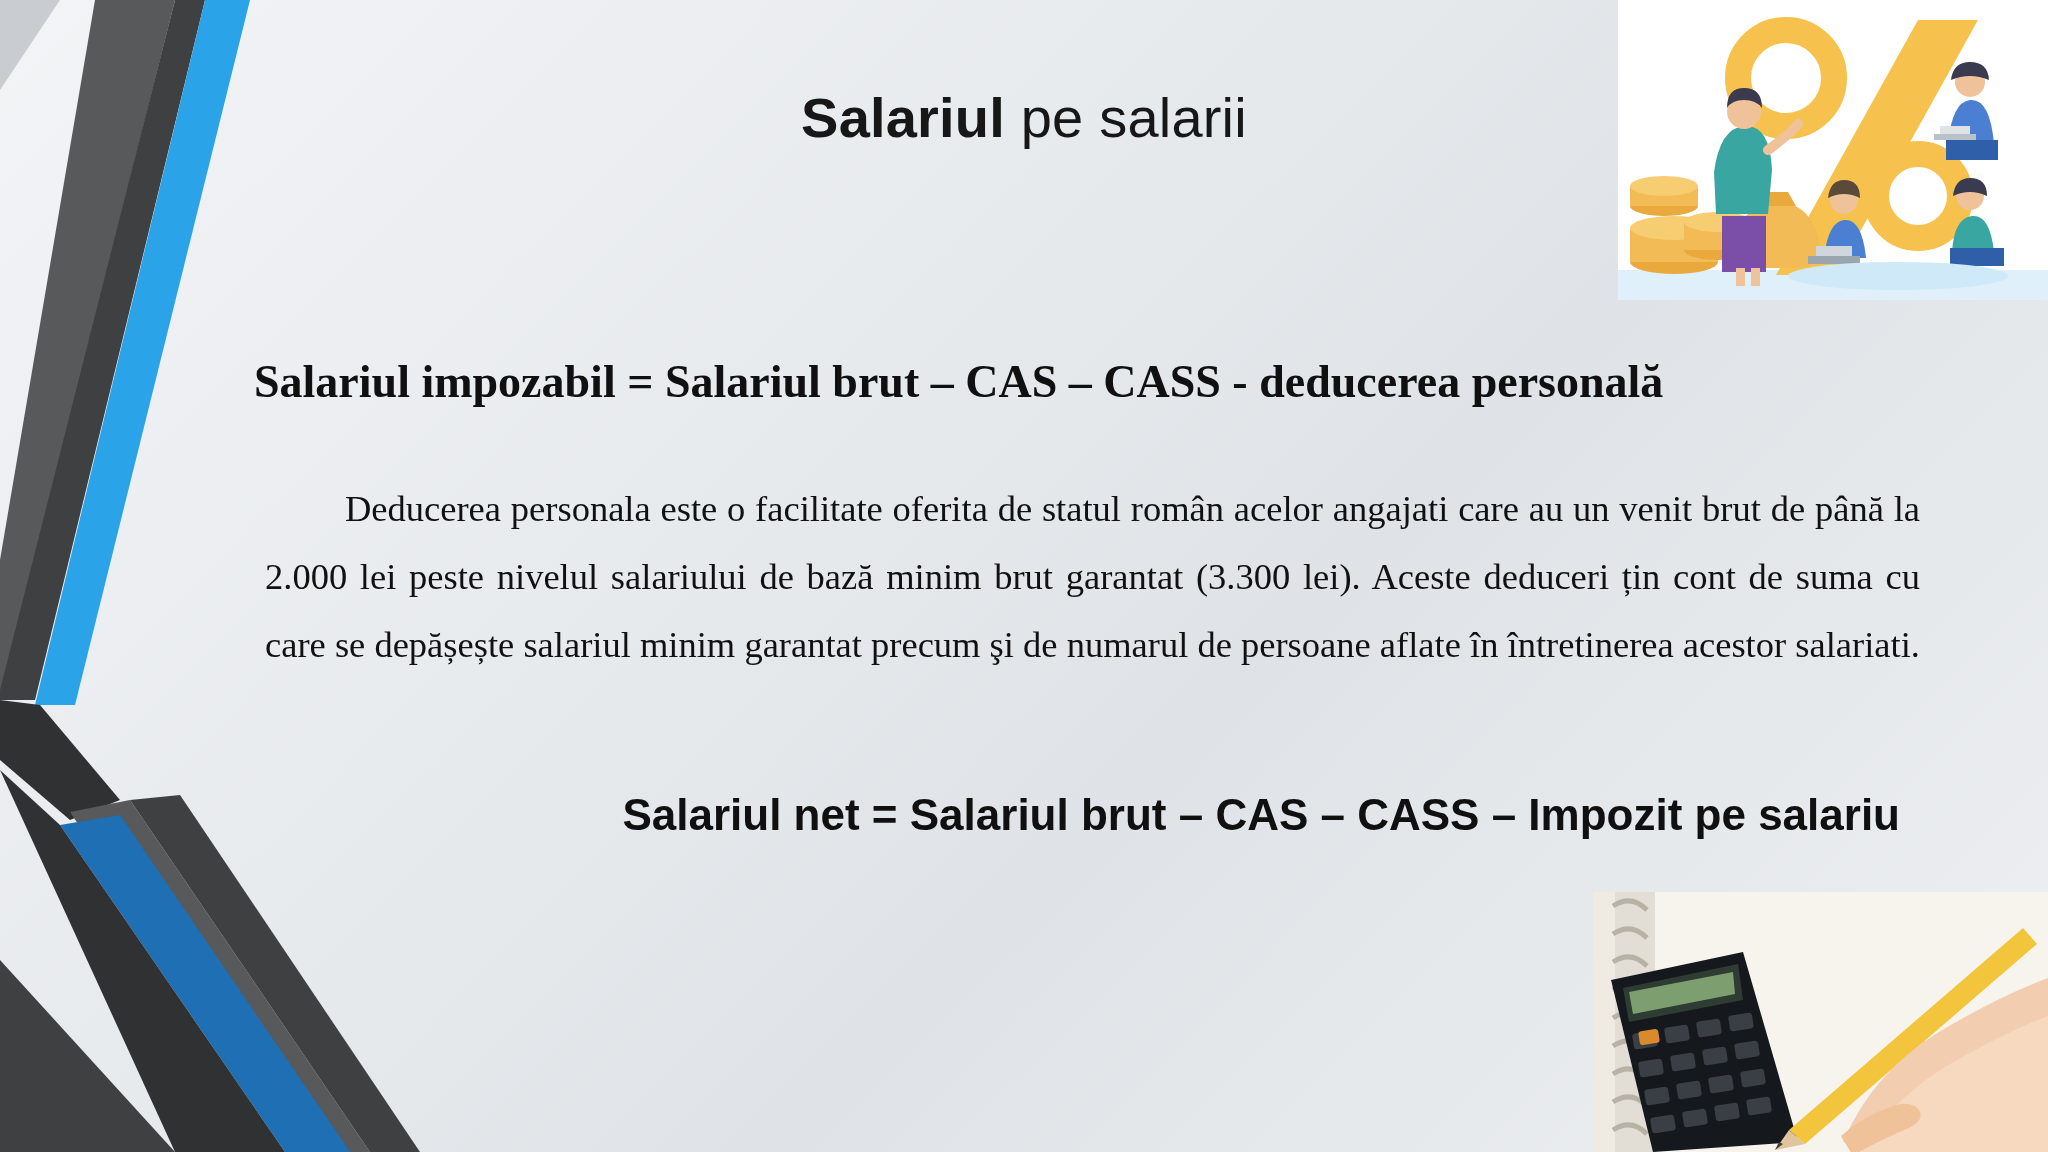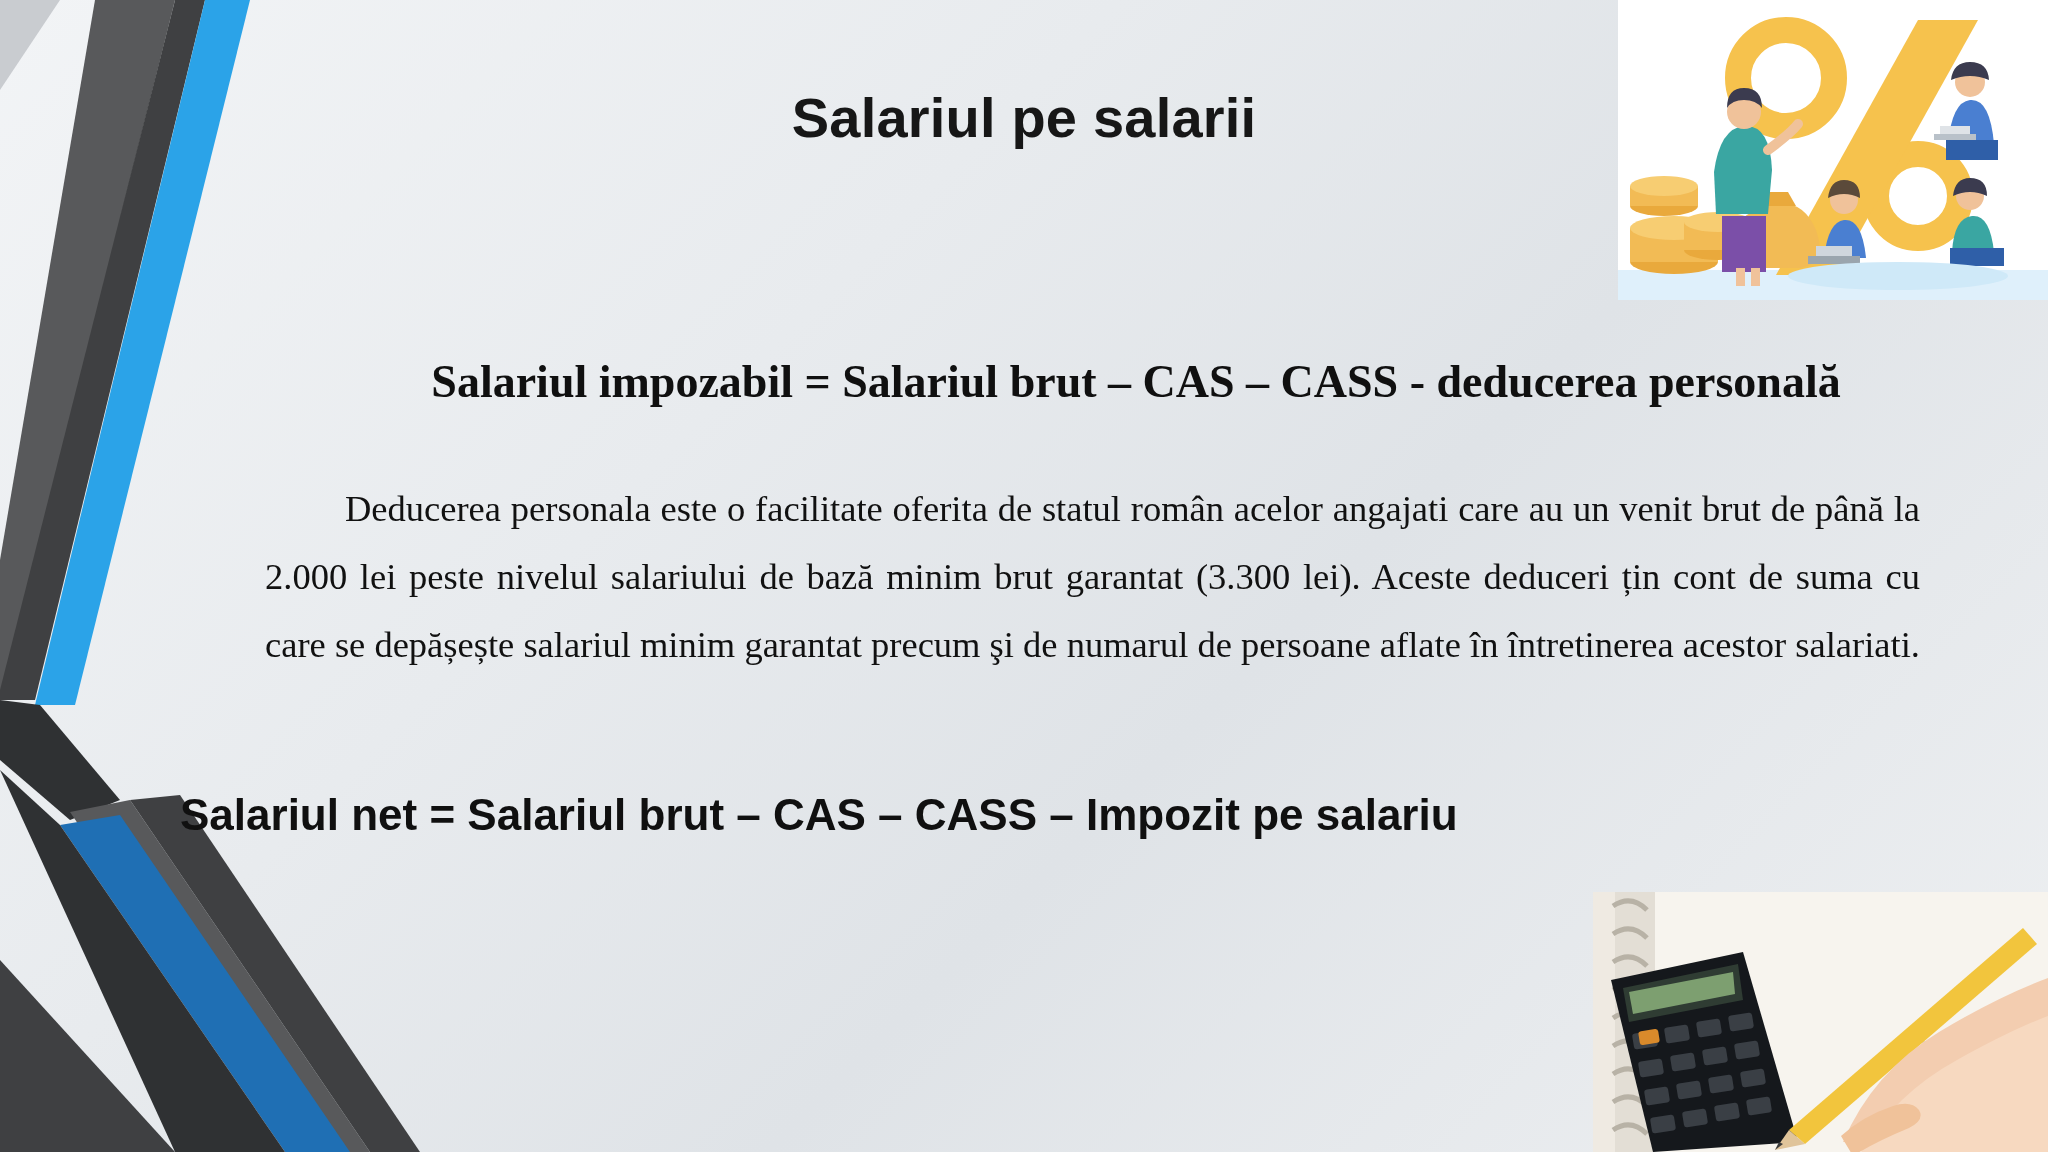--- a/index.html
+++ b/index.html
@@ -38,30 +38,30 @@
     left: 0;
     top: 85px;
     width: 2048px;
     text-align: center;
     font-size: 56px;
     font-weight: bold;
     color: #171717;
     letter-spacing: 0.2px;
   }
   .title .light {
-    font-weight: bold;
+    font-weight: normal;
   }
 
   
   .formula-1 {
     position: absolute;
-    left: 286px;
+    left: 254px;
     top: 355px;
     width: 1700px;
-    text-align: center;
+    text-align: left;
     font-family: "Liberation Serif", serif;
     font-size: 46px;
     font-weight: bold;
     color: #101010;
     white-space: nowrap;
   }
 
   
   .para {
     position: absolute;
@@ -78,21 +78,21 @@
   .para b {
     font-weight: normal;
   }
 
   
   .formula-2 {
     position: absolute;
     left: 180px;
     top: 790px;
     width: 1720px;
-    text-align: left;
+    text-align: right;
     font-size: 44px;
     font-weight: bold;
     color: #101010;
     white-space: nowrap;
   }
 
   
   .img-percent {
     position: absolute;
     right: 0px;

